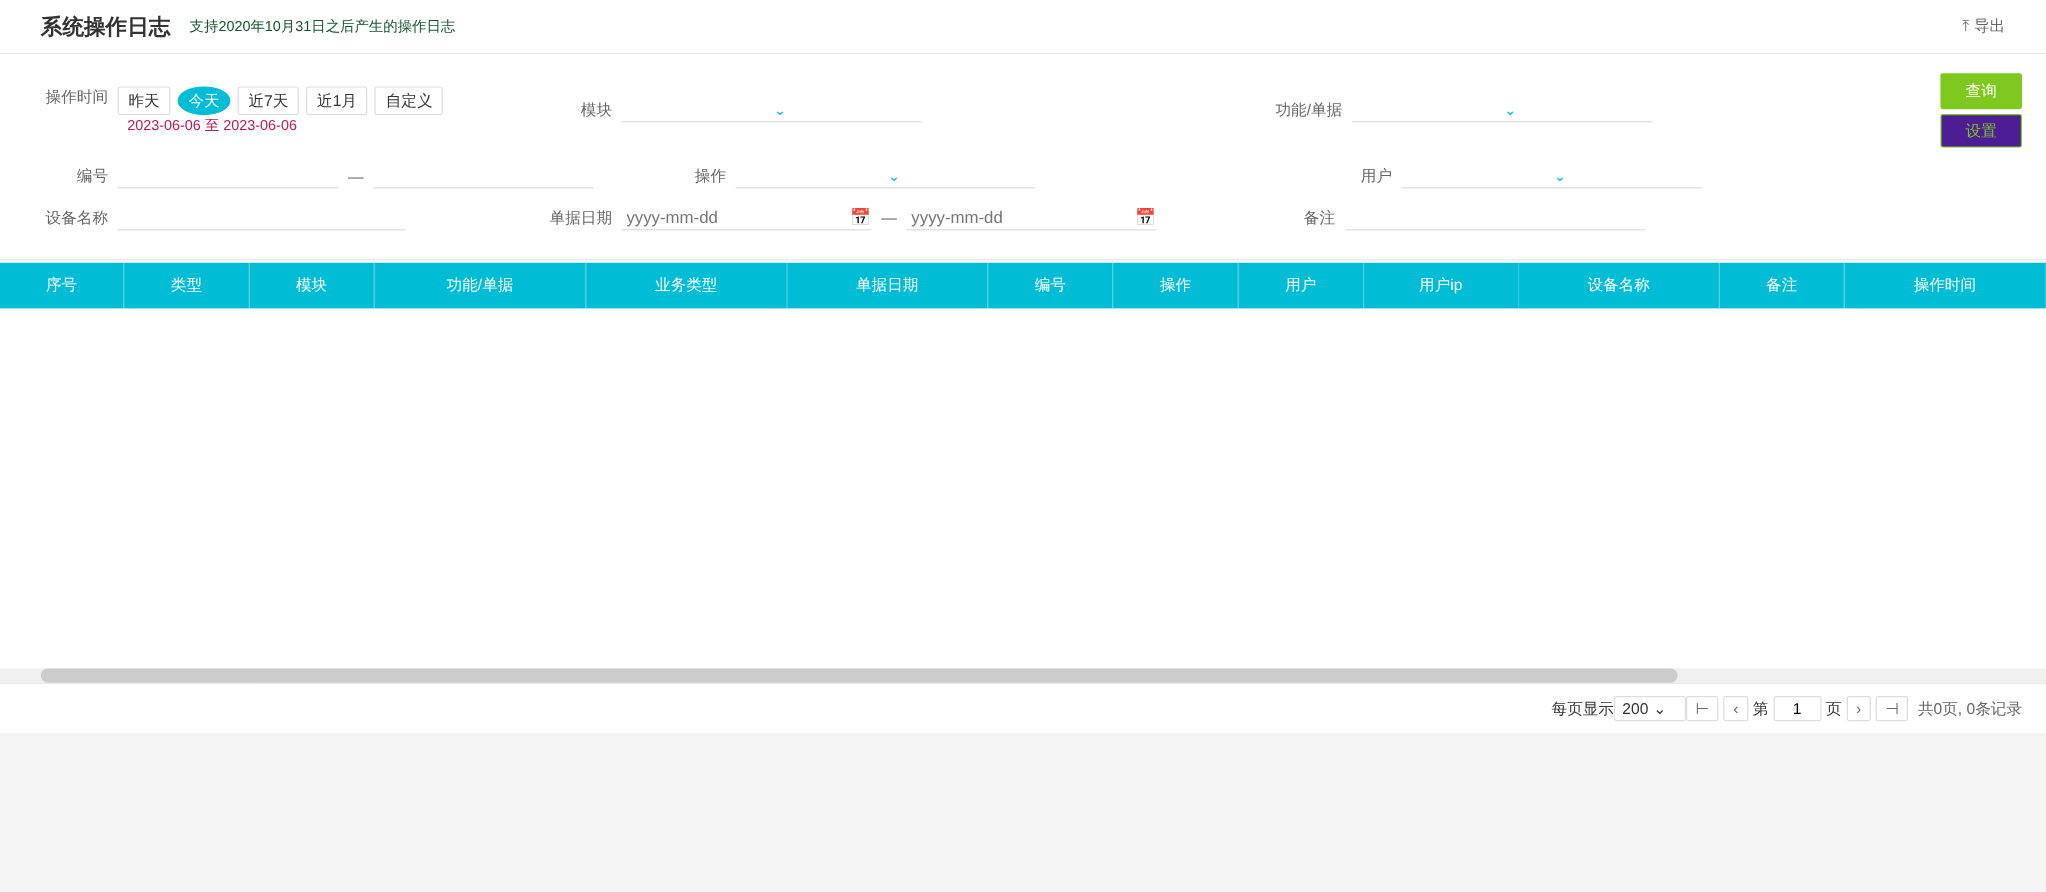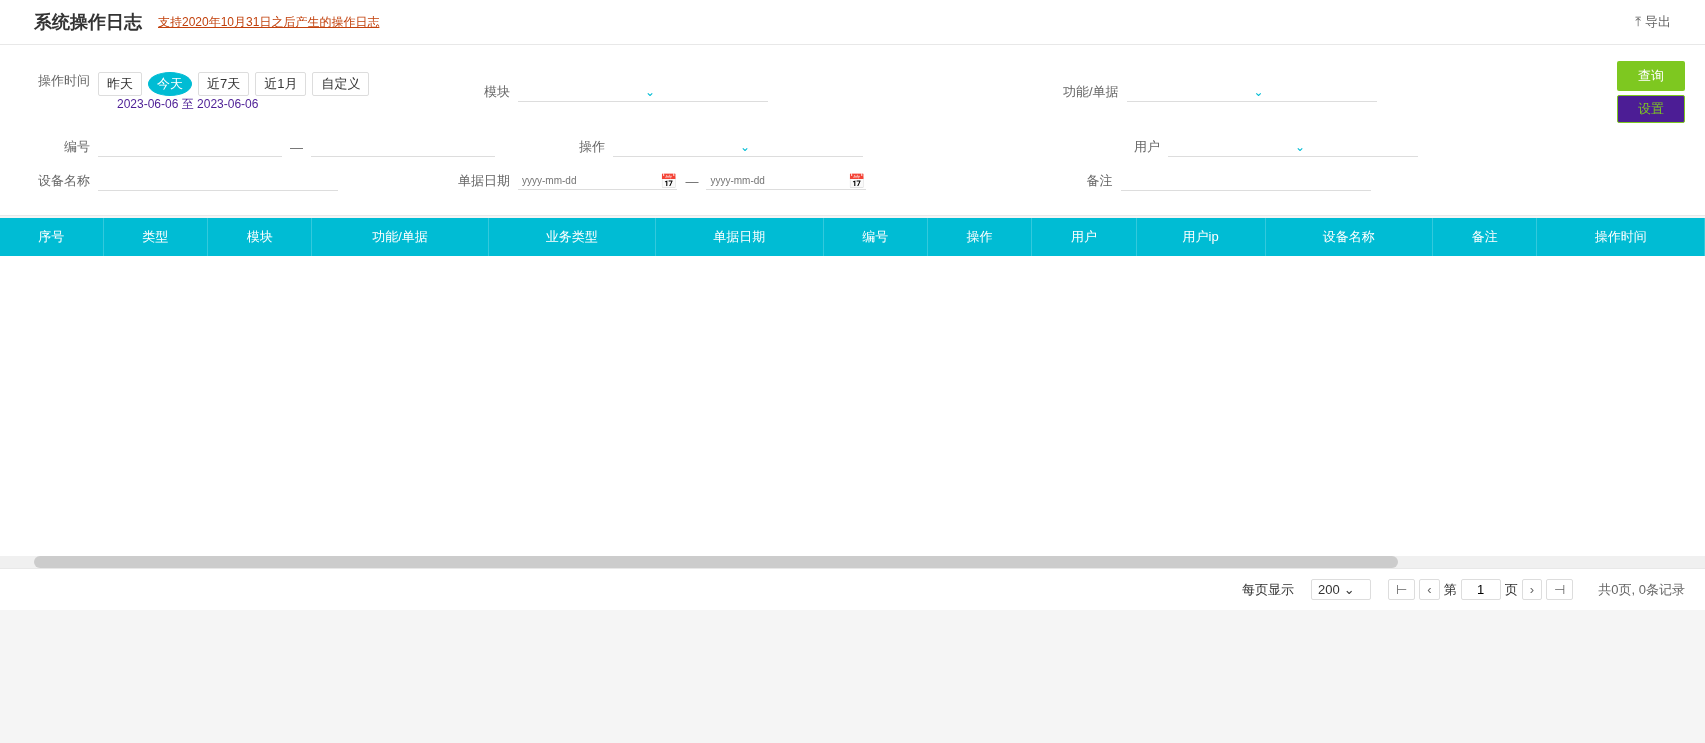--- a/index.html
+++ b/index.html
@@ -13,22 +13,21 @@
       border-bottom: 1px solid #e8e8e8;
     }
     .page-title {
       font-size: 18px;
       font-weight: bold;
       color: #333;
       margin-right: 16px;
     }
     .page-subtitle {
       font-size: 12px;
-      color: #c2410c;
-      text-decoration: underline;
+      color: #14532d;
     }
     .export-btn {
       margin-left: auto;
       display: flex;
       align-items: center;
       gap: 4px;
       color: #666;
       font-size: 13px;
       cursor: pointer;
       background: none;
@@ -75,22 +74,22 @@
     }
     .time-btn.active {
       background: #00bcd4;
       color: #fff;
       border-color: #00bcd4;
       border-radius: 50%;
       padding: 2px 8px;
     }
     .time-range {
       font-size: 12px;
-      color: #4c1d95;
-      margin-left: 19px;
+      color: #be185d;
+      margin-left: 8px;
     }
 
     .filter-input {
       border: none;
       border-bottom: 1px solid #ddd;
       outline: none;
       font-size: 13px;
       padding: 2px 4px;
       color: #333;
       background: transparent;
@@ -153,21 +152,21 @@
 
     .date-input-wrap {
       display: flex;
       align-items: center;
       border-bottom: 1px solid #ddd;
       min-width: 140px;
     }
     .date-input {
       border: none;
       outline: none;
-      font-size: 10px;
+      font-size: 14px;
       color: #ccc;
       background: transparent;
       min-width: 90px;
       padding: 2px 4px;
     }
     .calendar-icon {
       color: #00bcd4;
       font-size: 14px;
       cursor: pointer;
       margin-left: 2px;
@@ -213,21 +212,21 @@
     }
 
     
     .pagination-bar {
       background: #fff;
       border-top: 1px solid #e8e8e8;
       padding: 10px 20px;
       display: flex;
       align-items: center;
       justify-content: flex-end;
-      gap: 17px;
+      gap: 0;
       font-size: 13px;
       color: #333;
     }
 
     .select-box {
       border: 1px solid #ddd;
       border-radius: 2px;
       padding: 2px 6px;
       display: flex;
       align-items: center;

